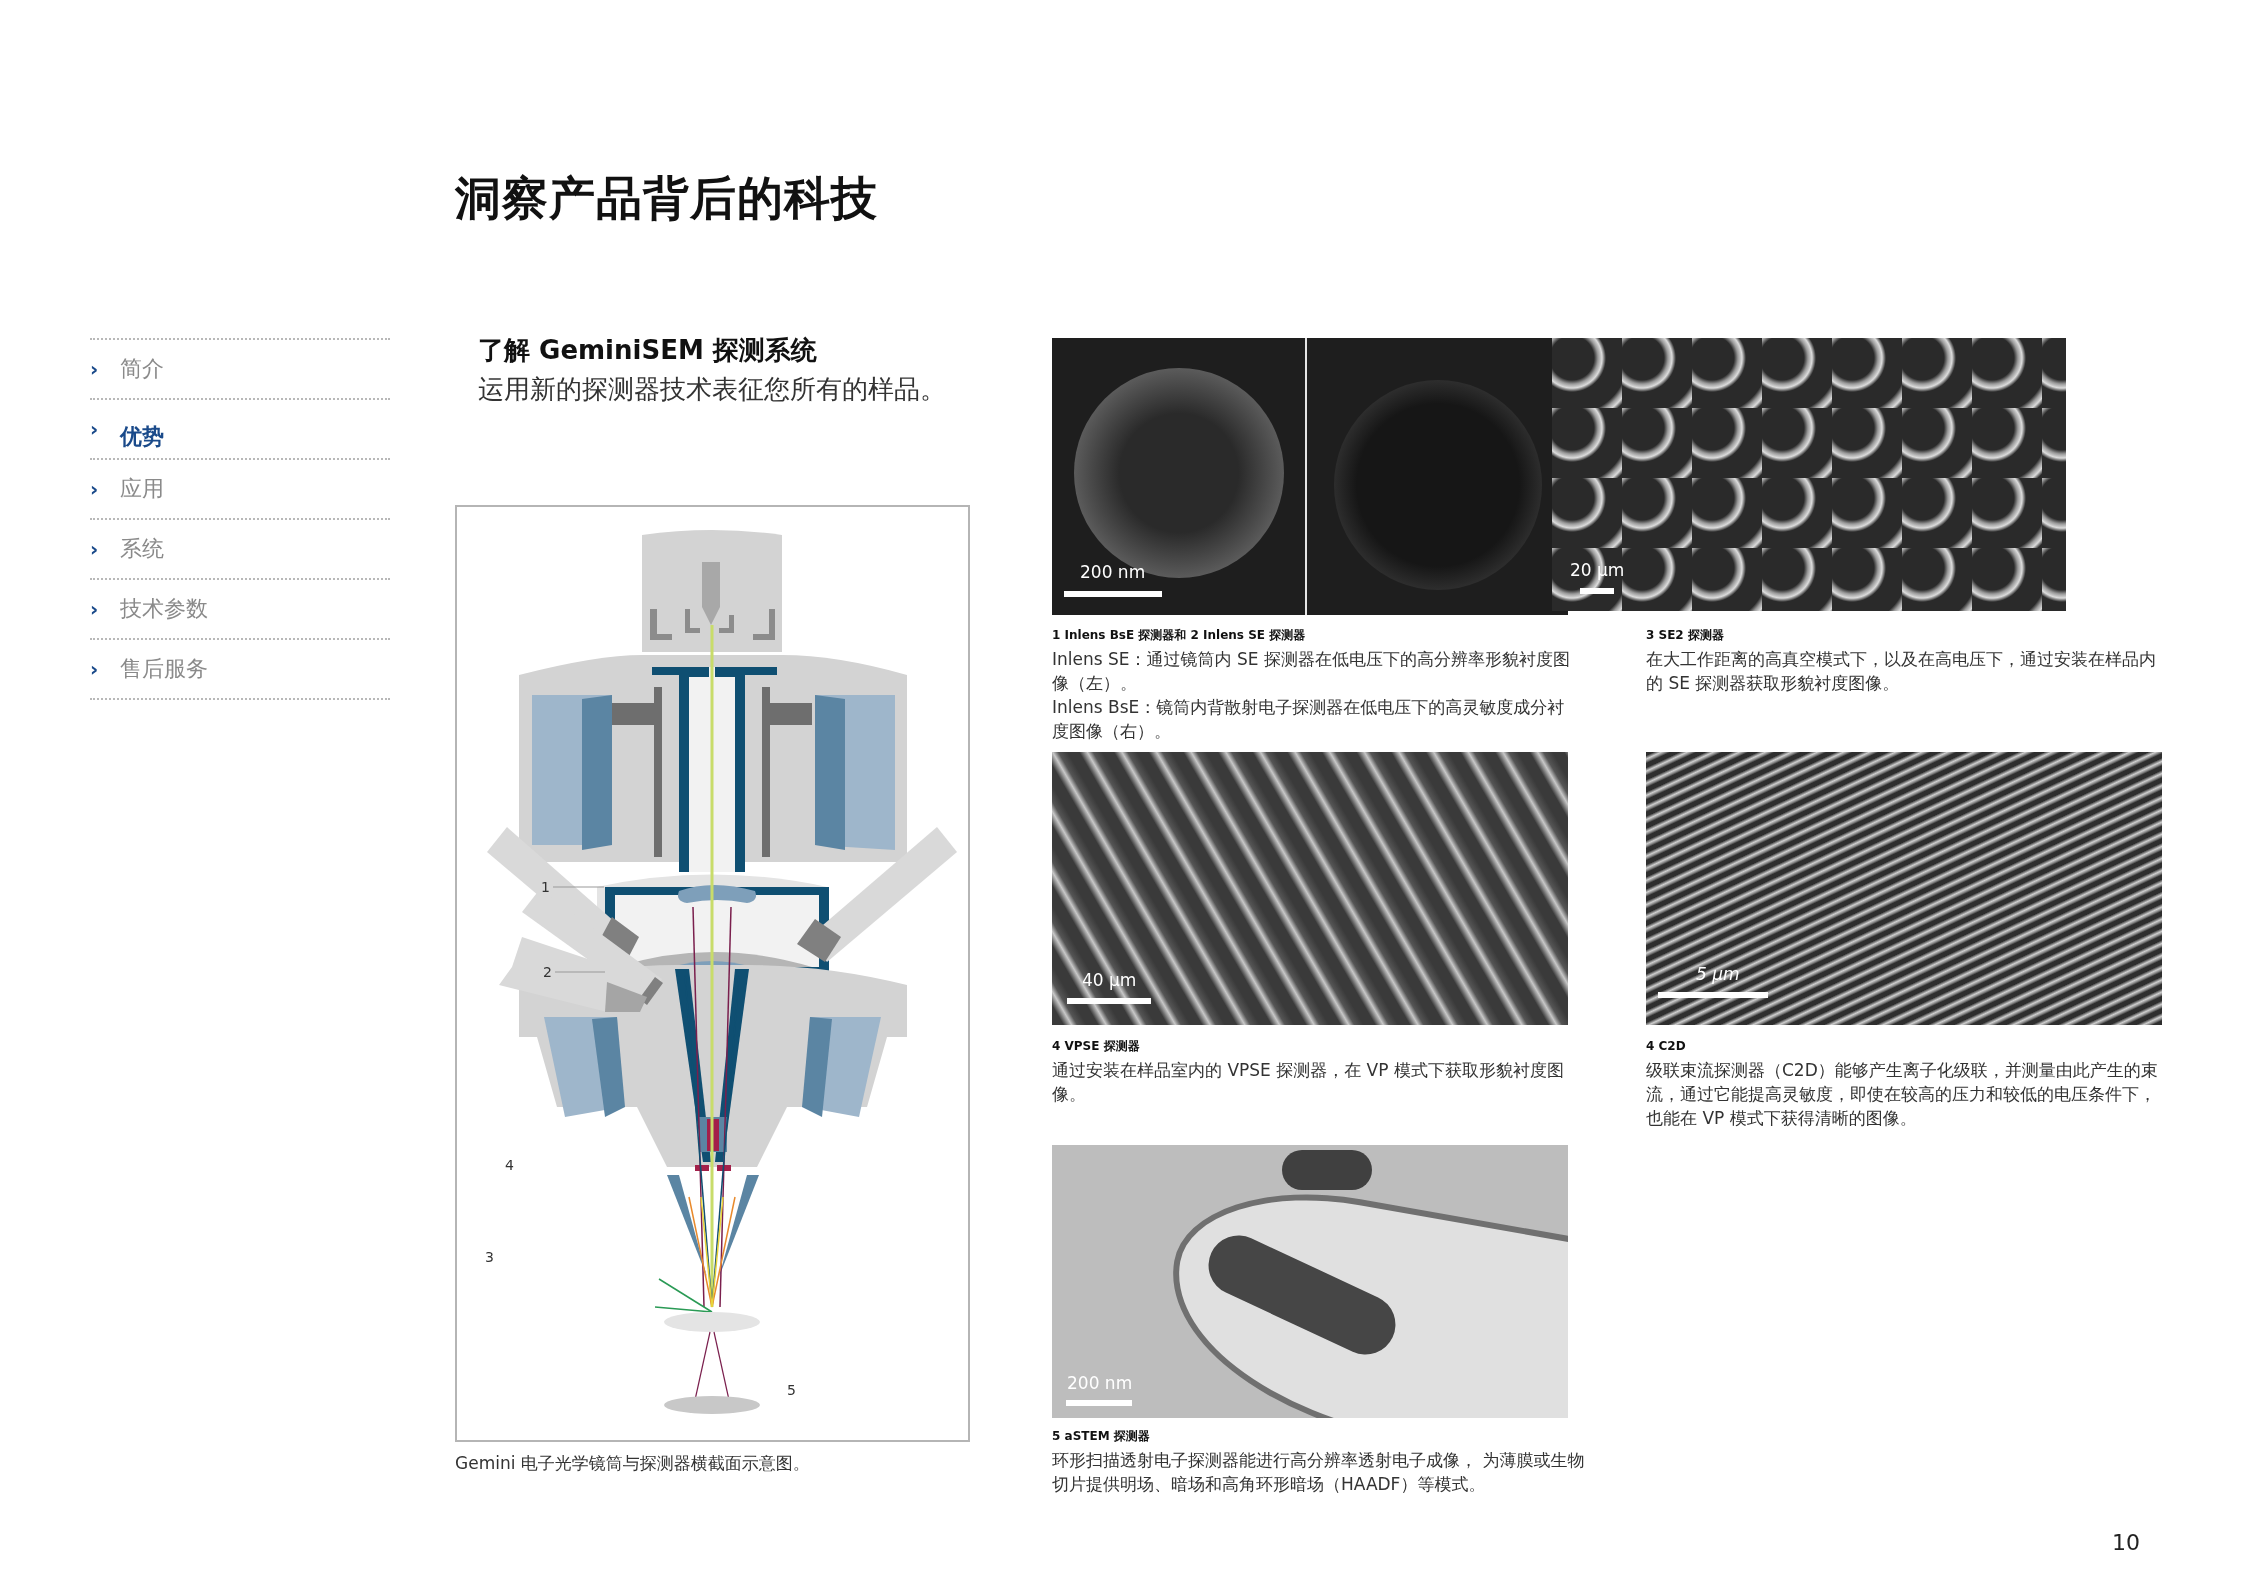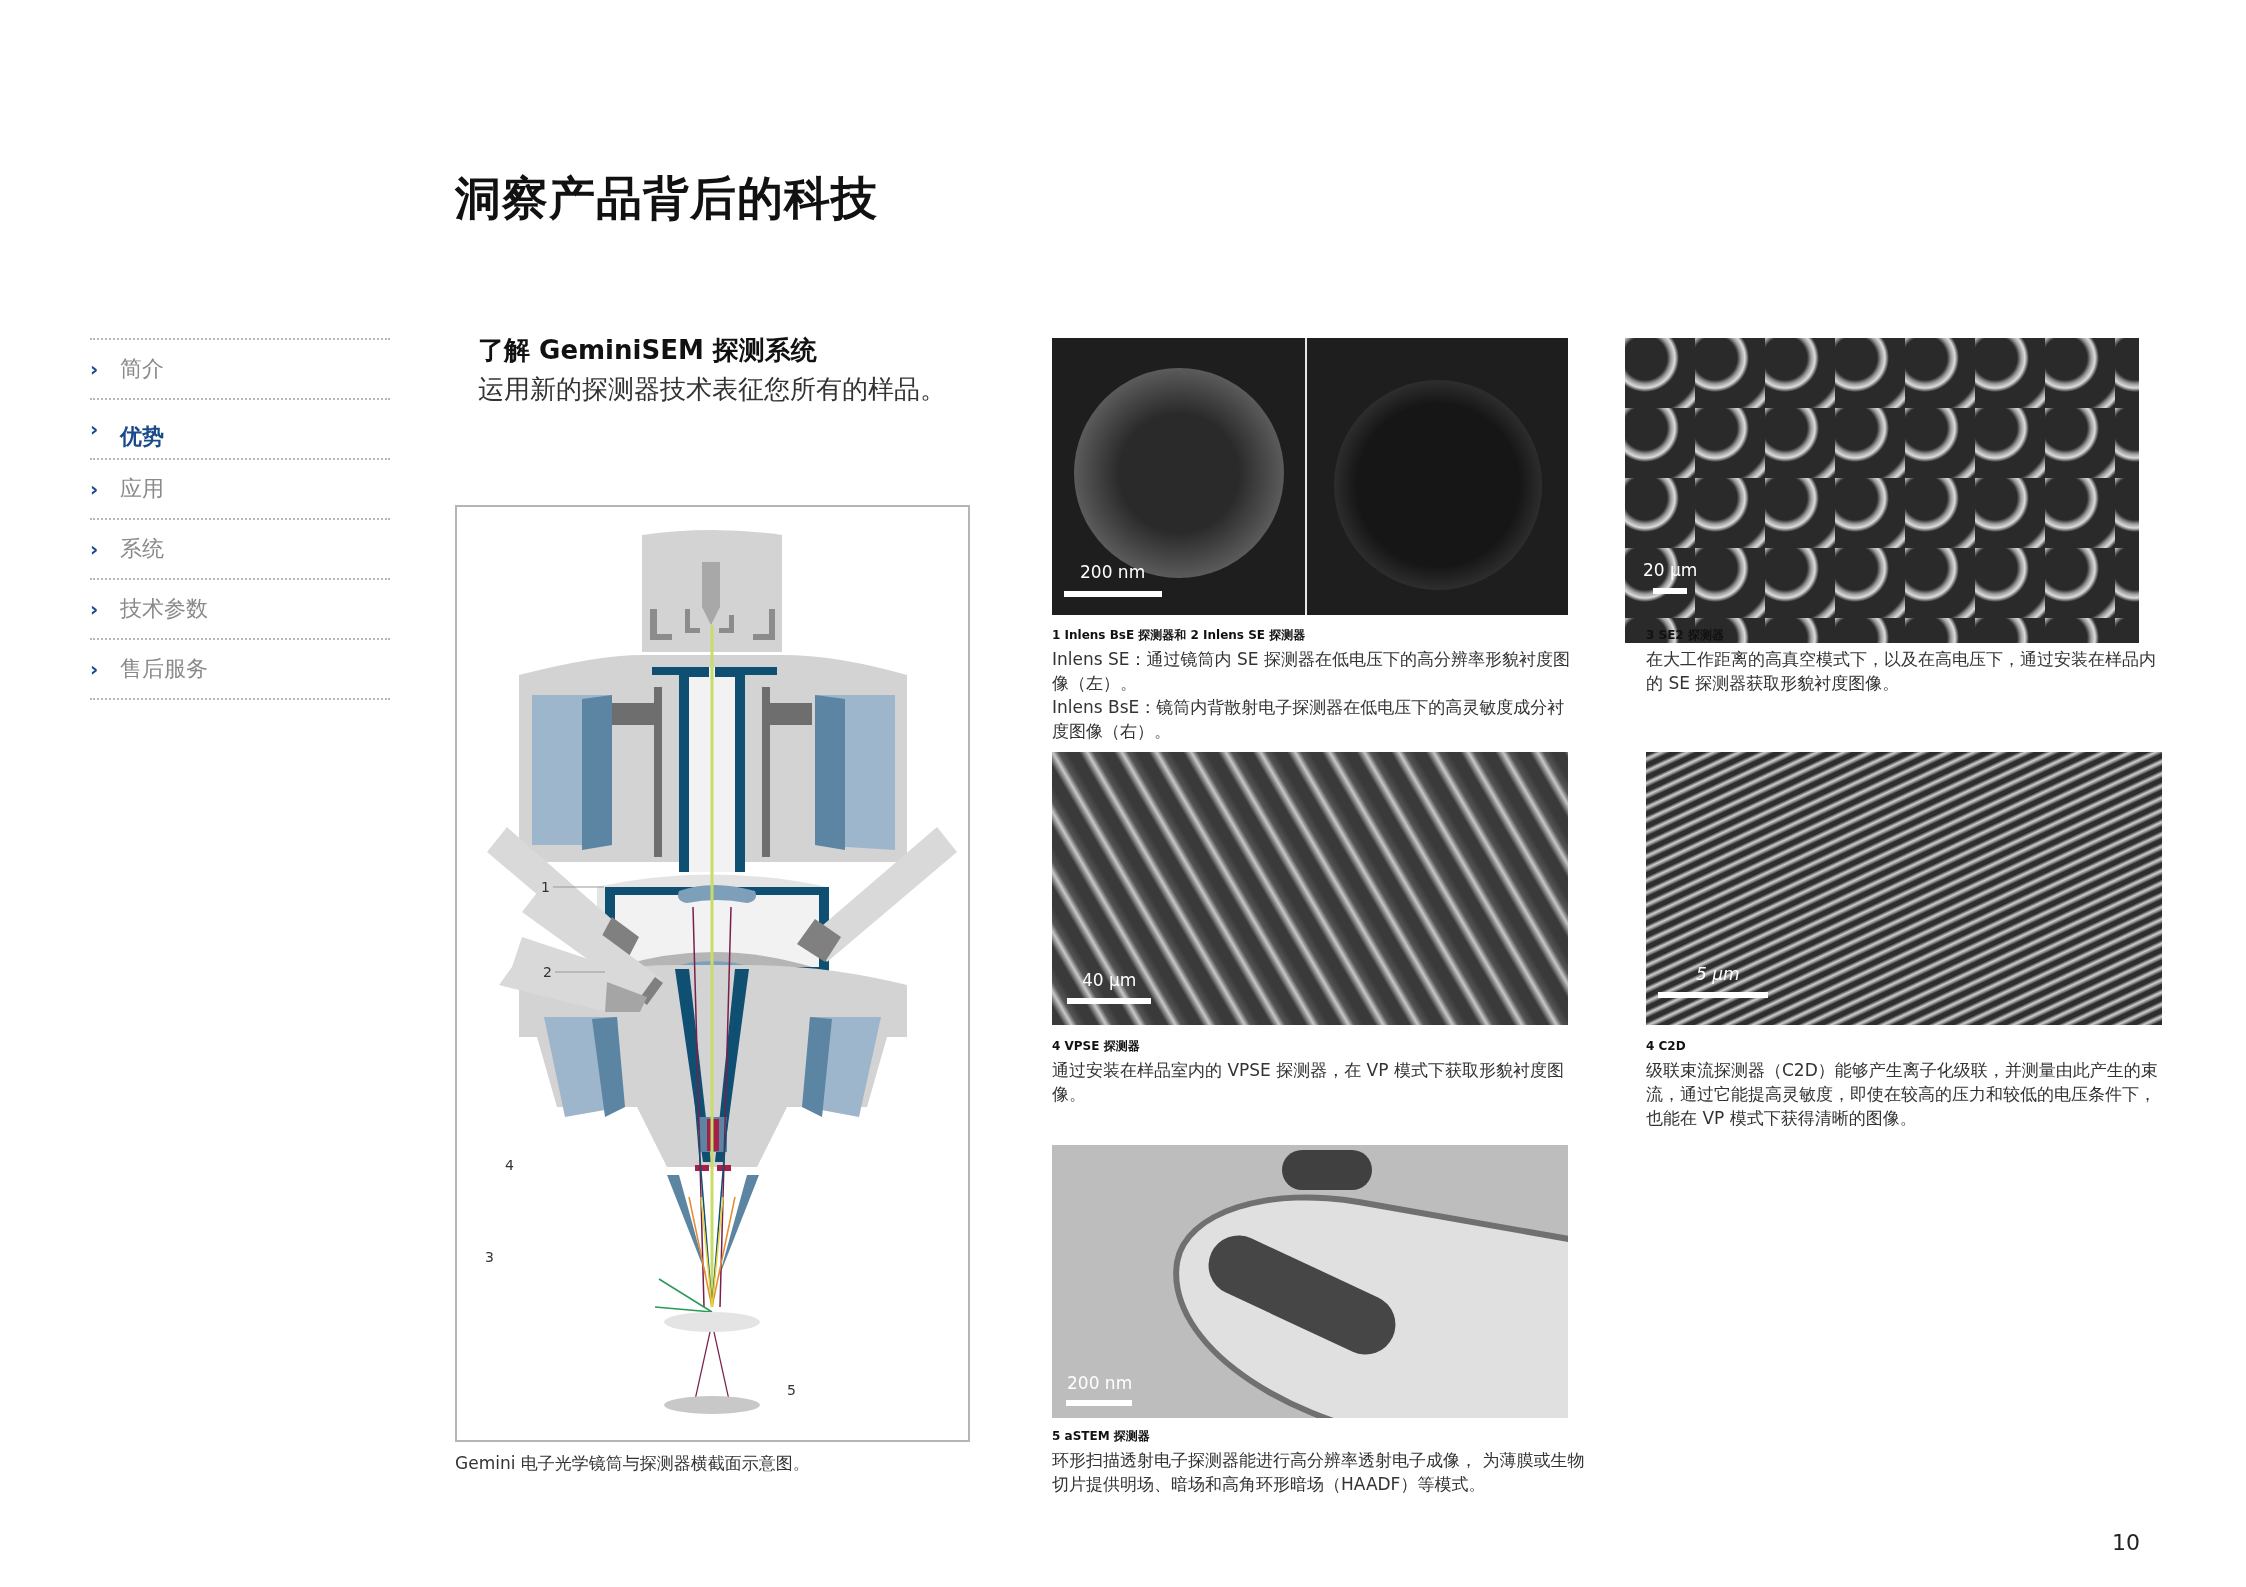--- a/index.html
+++ b/index.html
@@ -160,21 +160,21 @@
   <div style="position:absolute;left:282px;top:42px;width:208px;height:210px;border-radius:50%;background:radial-gradient(circle,#161616 55%,#4a4a4a 90%,#1e1e1e 100%);"></div>
   <div class="scale" style="left:28px;top:224px;">200 nm</div>
   <div class="scale-bar" style="left:12px;top:253px;width:98px;"></div>
 </div>
 <div class="cap" style="left:1052px;top:623px;width:520px;">
   <div class="cap-title">1 Inlens BsE 探测器和 2 Inlens SE 探测器</div>
   <div>Inlens SE：通过镜筒内 SE 探测器在低电压下的高分辨率形貌衬度图像（左）。</div>
   <div>Inlens BsE：镜筒内背散射电子探测器在低电压下的高灵敏度成分衬度图像（右）。</div>
 </div>
 
-<div class="micro" style="left:1625px;top:338px;width:514px;height:305px;background:repeating-radial-gradient(circle at 20px 20px,#2a2a2a 0 22px,#9a9a9a 26px,#dcdcdc 30px,#2a2a2a 34px);background-size:70px 70px;">
+<div class="micro" style="left:1552px;top:338px;width:514px;height:273px;background:repeating-radial-gradient(circle at 20px 20px,#2a2a2a 0 22px,#9a9a9a 26px,#dcdcdc 30px,#2a2a2a 34px);background-size:70px 70px;">
   <div class="scale" style="left:18px;top:222px;">20 µm</div>
   <div class="scale-bar" style="left:28px;top:250px;width:34px;"></div>
 </div>
 <div class="cap" style="left:1646px;top:623px;width:520px;">
   <div class="cap-title">3 SE2 探测器</div>
   <div>在大工作距离的高真空模式下，以及在高电压下，通过安装在样品内的 SE 探测器获取形貌衬度图像。</div>
 </div>
 
 <div class="micro" style="left:1052px;top:752px;width:516px;height:273px;background:repeating-linear-gradient(60deg,#3a3a3a 0 10px,#8c8c8c 14px,#c8c8c8 17px,#555 22px,#3a3a3a 30px);">
   <div class="scale" style="left:30px;top:218px;">40 µm</div>

